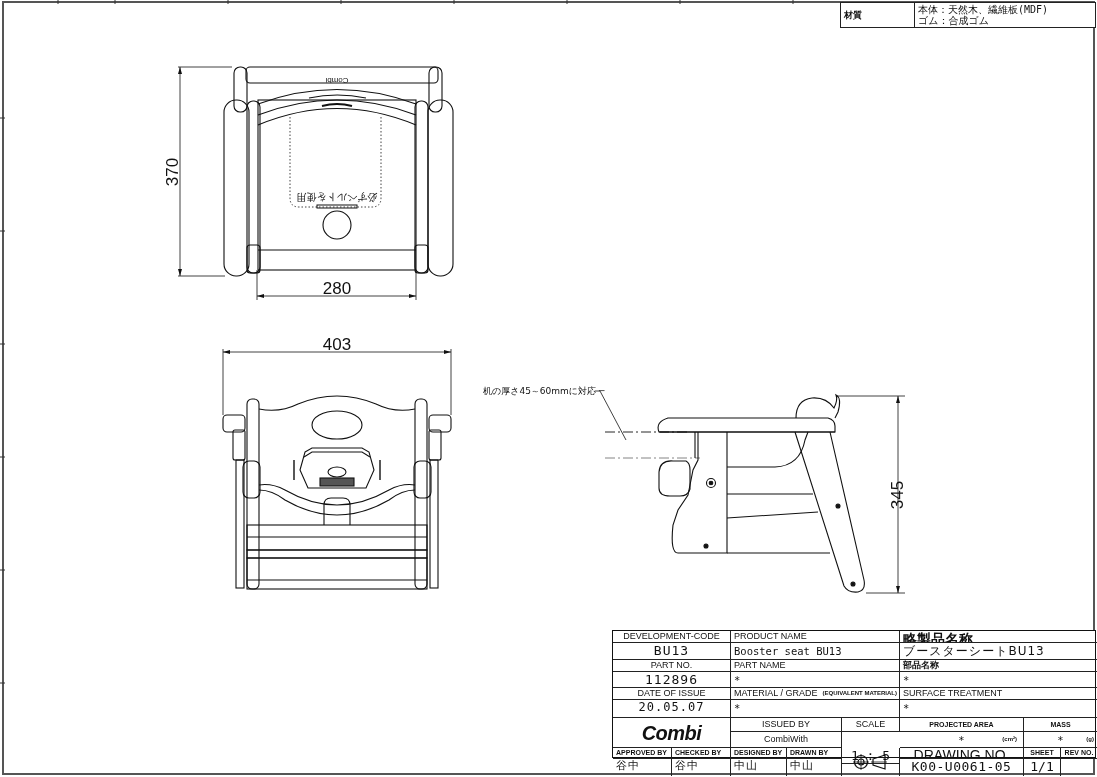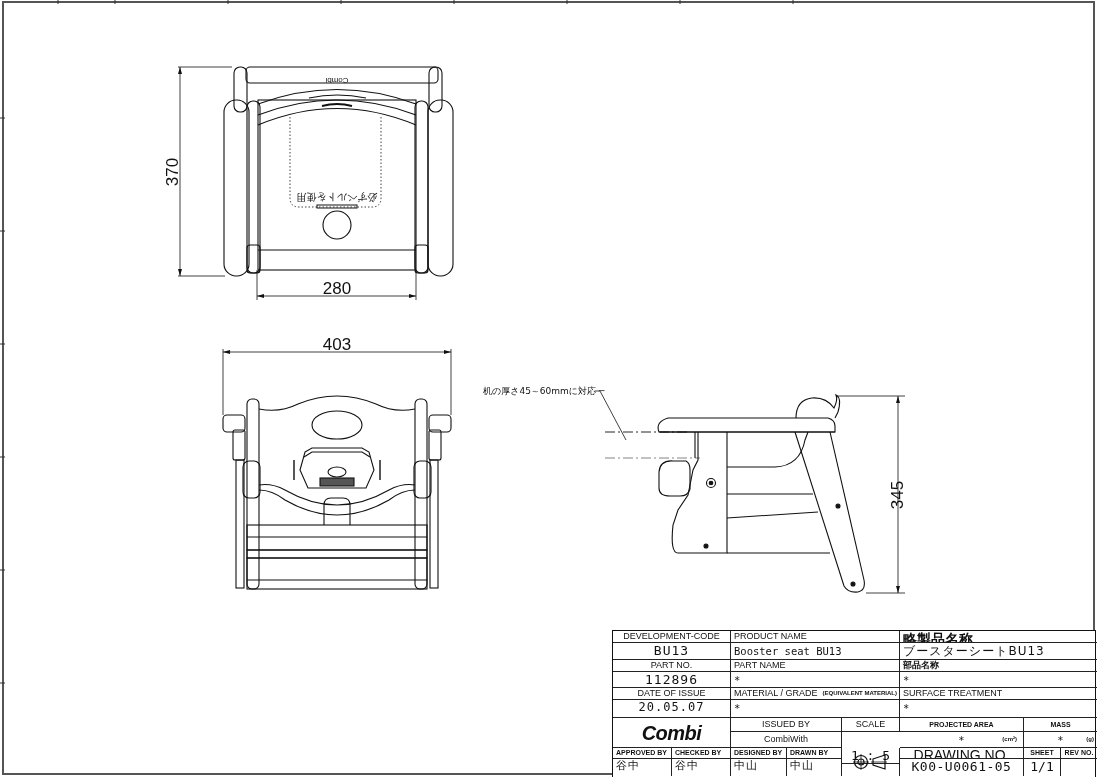--- a/index.html
+++ b/index.html
@@ -9,21 +9,21 @@
   svg text { font-family: "Liberation Sans", "DejaVu Sans", sans-serif; }
   .cjk { font-family: "DejaVu Sans", sans-serif; }
 
   
   #spec-table { position: absolute; left: 840px; top: 2px; width: 256px; border-collapse: collapse; background:#fff; }
   #spec-table td { border: 1px solid #222; font-size: 10px; line-height: 11px; padding: 1px 3px; vertical-align: middle; font-family: "DejaVu Sans", sans-serif; }
   #spec-table td.k { width: 74px; font-weight: bold; font-size: 9px; }
   #spec-table td.v { font-family: "DejaVu Sans Mono", monospace; font-size: 10px; }
 
   
-  #title-block { position: absolute; left: 612px; top: 630px; width: 484px; height: 148px; border: 1.5px solid #111; background: #fff; }
+  #title-block { position: absolute; left: 612px; top: 630px; width: 484px; height: 128px; border: 1.5px solid #111; background: #fff; }
   .tb { position: absolute; border-right: 1px solid #222; border-bottom: 1px solid #222; font-size: 9px; line-height: 1; overflow: hidden; white-space: nowrap; }
   .tb.c { text-align: center; }
   .tb .t { display: block; padding: 1px 3px; }
   .lbl { font-family: "Liberation Sans Narrow", "Liberation Sans", sans-serif; font-size: 9px; }
   .big { font-family: "DejaVu Sans Mono", monospace; font-size: 14px; letter-spacing: 1px; }
   .mid { font-family: "DejaVu Sans Mono", monospace; font-size: 10.5px; }
   .tiny { font-size: 7px; font-weight: bold; font-family: "Liberation Sans", sans-serif; }
   .jp { font-family: "DejaVu Sans", sans-serif; font-size: 10px; font-weight: bold; }
   .jpv { font-family: "DejaVu Sans", sans-serif; font-size: 12px; letter-spacing: 1px; }
   .logo { font-family: "Liberation Sans", sans-serif; font-weight: 900; font-size: 20px; letter-spacing: -0.5px; font-style: italic; }
@@ -177,20 +177,27 @@
     <path d="M795 432 L844 586 Q848 593 858 592 Q866 590 864 580 L830 432"></path>
     <circle cx="838" cy="506" r="2" fill="#111"></circle>
     <circle cx="853" cy="584" r="2" fill="#111"></circle>
   </g>
   <text class="cjk" x="483" y="394" font-size="9" fill="#111" id="tnote">机の厚さ45～60mmに対応 ─</text>
   <text x="903" y="495" font-size="17" text-anchor="middle" fill="#111" transform="rotate(-90 903 495)" id="t345">345</text>
 </svg>
 
 <table id="spec-table">
   <tbody>
+  <tr>
+    <td class="k">材質</td>
+    <td class="v">
+      <div>本体：天然木、繊維板(MDF)</div>
+      <div>ゴム：合成ゴム</div>
+    </td>
+  </tr>
 </tbody>
   </table>
 
 <div id="title-block">
 
   <div class="tb c lbl" style="left:0;top:0;width:118px;height:12px;">
       <span class="t">DEVELOPMENT-CODE</span>
     </div>
   <div class="tb c big" style="left:0;top:12px;width:118px;height:17px;">
       <span class="t" style="font-size:13px;">BU13</span>

